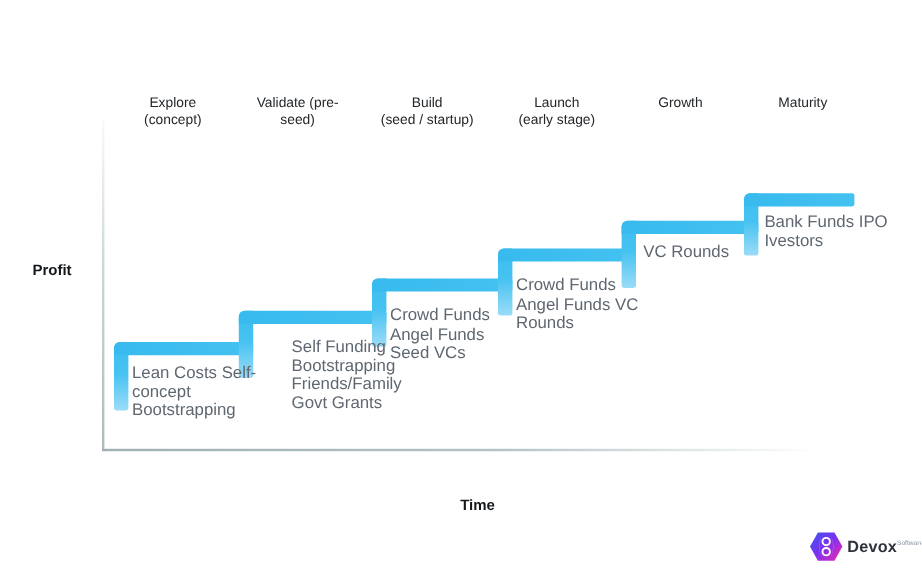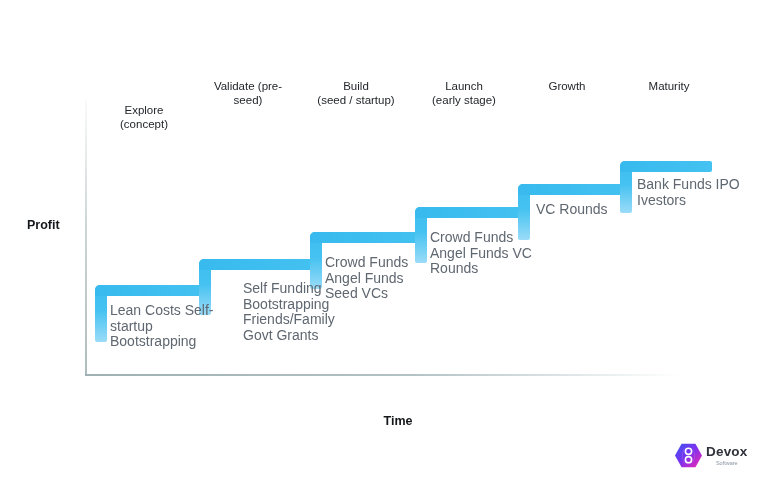--- a/index.html
+++ b/index.html
@@ -5,21 +5,21 @@
   html,body{margin:0;padding:0;background:#ffffff;}
   .canvas{
     position:relative;width:768px;height:489px;background:#ffffff;overflow:hidden;
     font-family:"Liberation Sans",sans-serif;
   }
   
   .hdr{
     position:absolute;top:80px;width:140px;text-align:center;
     font-size:11.5px;line-height:13.5px;color:#23272B;
   }
-  .h1{left:74px;margin-top:24px;} .h2{left:178px;} .h3{left:286px;} .h4{left:394px;} .h5{left:497px;} .h6{left:599px;}
+  .h1{left:74px;} .h2{left:178px;} .h3{left:286px;} .h4{left:394px;} .h5{left:497px;} .h6{left:599px;}
   
   .y-axis{
     position:absolute;left:85px;top:100px;width:2px;height:276px;
     background:linear-gradient(to bottom, rgba(178,192,194,0.08) 0%, #cdd6d7 45%, #aebbbd 100%);
   }
   .x-axis{
     position:absolute;left:85px;top:374px;width:597px;height:2px;
     background:linear-gradient(to right, #9fb1b4 0%, #b3c2c4 55%, rgba(179,194,196,0) 100%);
   }
   .axis-label{position:absolute;font-size:12.5px;font-weight:bold;color:#15181B;text-align:center;}
@@ -43,21 +43,21 @@
   .r5{left:518px;top:184px;height:56px;} .t5{left:518px;top:184px;width:114px;}
   .r6{left:620px;top:161px;height:52px;} .t6{left:620px;top:161px;width:92px;}
   
   .fund{
     position:absolute;font-size:14px;line-height:15.5px;color:#5F6770;white-space:nowrap;
   }
   .lb1{left:110px;top:303px;} .lb2{left:215px;top:281px;margin-left:28px;} .lb3{left:325px;top:255px;}
   .lb4{left:430px;top:230px;} .lb5{left:536px;top:202px;} .lb6{left:637px;top:177px;}
   
   .logo{position:absolute;left:674px;top:442px;display:flex;align-items:center;gap:3px;}
-  .logo-text{display:flex;flex-direction:column;align-items:center;}
+  .logo-text{display:flex;flex-direction:row;align-items:flex-start;}
   .logo-name{font-size:13.5px;font-weight:600;color:#30323B;letter-spacing:0.2px;line-height:14px;}
   .logo-sub{font-size:5.5px;color:#8A93A5;line-height:6px;margin-top:1px;}
 </style>
 </head>
 <body>
 
 <div class="canvas">
 
   <div class="hdr h1">
     <div>Explore</div>
@@ -95,21 +95,21 @@
   <div class="tread t3"></div>
   <div class="riser r4"></div>
   <div class="tread t4"></div>
   <div class="riser r5"></div>
   <div class="tread t5"></div>
   <div class="riser r6"></div>
   <div class="tread t6"></div>
 
   <div class="fund lb1">
     <div>Lean Costs Self-</div>
-    <div>startup</div>
+    <div>concept</div>
     <div>Bootstrapping</div>
   </div>
   <div class="fund lb2">
     <div>Self Funding</div>
     <div>Bootstrapping</div>
     <div>Friends/Family</div>
     <div>Govt Grants</div>
   </div>
   <div class="fund lb3">
     <div>Crowd Funds</div>

